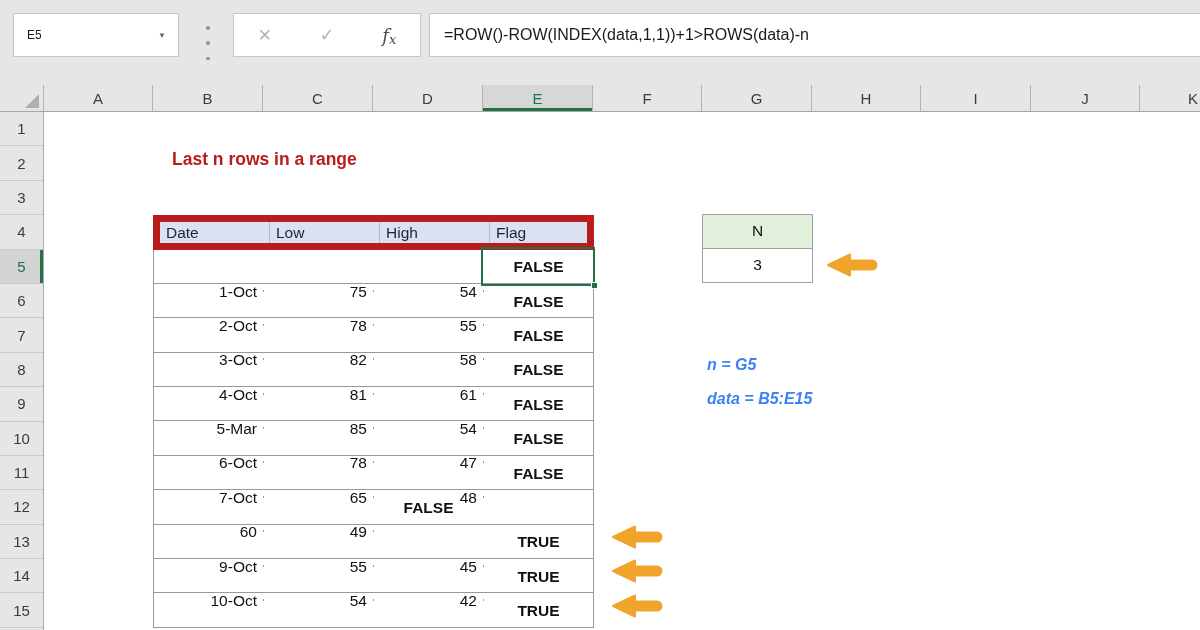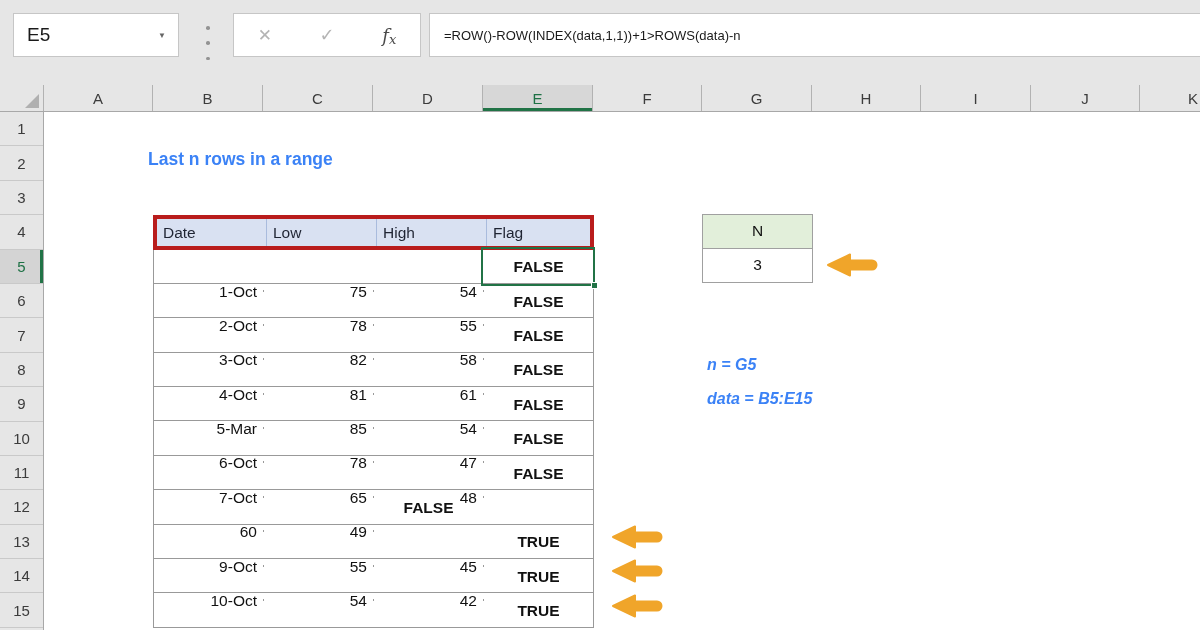--- a/index.html
+++ b/index.html
@@ -6,52 +6,52 @@
   html,body { background:#fff; }
   #app {
     position:relative; width:1200px; height:630px; overflow:hidden;
     font-family:"Liberation Sans", sans-serif; background:#fff;
     -webkit-font-smoothing:antialiased;
   }
   
   .toolbar { position:absolute; left:0; top:0; width:1200px; height:85px; background:#E6E6E6; }
   .whitebox { position:absolute; background:#fff; border:1px solid #C6C6C6; }
   .name-box { left:13px; top:13px; width:166px; height:44px; display:flex; align-items:center; }
-  .name-box .nb-text { padding-left:13px; font-size:19px; color:#1a1a1a; flex:1; }
+  .name-box .nb-text { padding-left:13px; font-size:12px; color:#1a1a1a; flex:1; }
   .nb-arrow { font-size:8px; color:#666; padding-right:12px; }
   .dots { position:absolute; left:203px; top:26px; width:10px; height:34px;
           display:flex; flex-direction:column; align-items:center; justify-content:space-between; }
   .dot { width:3.5px; height:3.5px; border-radius:50%; background:#939393; }
   .fbtns { left:233px; top:13px; width:188px; height:44px; display:flex; align-items:center; justify-content:space-around; }
   .ic-cancel { color:#B4B4B4; font-size:17px; }
   .ic-enter  { color:#B4B4B4; font-size:18px; }
   .ic-fx { color:#4A4A4A; font-family:"DejaVu Serif", serif; font-style:italic; }
   .ic-fx .fx-f { font-size:18px; }
   .ic-fx .fx-x { font-size:13px; position:relative; top:2px; }
   .formula-box { left:429px; top:13px; width:776px; height:44px; display:flex; align-items:center; }
-  .formula-text { padding-left:14px; font-size:13px; color:#1a1a1a; white-space:nowrap; }
+  .formula-text { padding-left:14px; font-size:16px; color:#1a1a1a; white-space:nowrap; }
   
   .col-headers { position:absolute; left:0; top:85px; width:1200px; height:27px;
                  background:#E6E6E6; border-bottom:1px solid #A8A8A8; }
   .corner { position:absolute; left:0; top:0; width:44px; height:26px; border-right:1px solid #B2B2B2; }
   .corner-tri { position:absolute; right:4px; bottom:3px; width:0; height:0;
                 border-bottom:14px solid #B0B0B0; border-left:14px solid transparent; }
   .col-h { position:absolute; top:0; height:26px; display:flex; align-items:center; justify-content:center;
            font-size:15px; color:#3C3C3C; border-right:1px solid #B2B2B2; }
   .col-h.sel { background:#D7D7D7; color:#1E7145; box-shadow:inset 0 -3px 0 #217346; }
   
   .row-headers { position:absolute; left:0; top:112px; width:44px; height:518px;
                  background:#E6E6E6; border-right:1px solid #A8A8A8; display:flex; flex-direction:column; }
   .row-h { height:34.4px; flex:none; display:flex; align-items:center; justify-content:center;
            font-size:15px; color:#3C3C3C; border-bottom:1px solid #C9C9C9; }
   .row-h.sel { background:#D4D4D4; color:#1E7145; box-shadow:inset -3px 0 0 #217346; }
   
-  .sheet-title { position:absolute; left:148px; top:149px; font-size:17.5px; font-weight:700; color:#3b82f6; }
+  .sheet-title { position:absolute; left:172px; top:149px; font-size:17.5px; font-weight:700; color:#b91c1c; }
   .xtable { position:absolute; left:153px; top:215px; width:441px; }
-  .thead { display:flex; height:34.5px; background:#D9E1F2; border:4px solid #b91c1c; }
+  .thead { display:flex; height:34.5px; background:#D9E1F2; border:7px solid #b91c1c; }
   .thead .tcell { border-right:1px solid #A9BBDD; color:#1F2433; justify-content:flex-start; padding-left:6px; }
   .thead .tcell:last-child { border-right:none; }
   .trow { display:flex; height:34.4px; background:#fff;
           border-left:1px solid #999; border-right:1px solid #999; border-bottom:1px solid #999; }
   .tcell { width:110px; flex:none; display:flex; align-items:center; font-size:15.5px; color:#111; padding-top:2px; }
   .trow .tcell { border-right:1px solid #999; }
   .trow .tcell:last-child { border-right:none; width:109px; }
   .c-right { justify-content:flex-end; padding-right:6px;margin-top:40px; }
   .c-flag  { justify-content:center; font-weight:700; }
   

